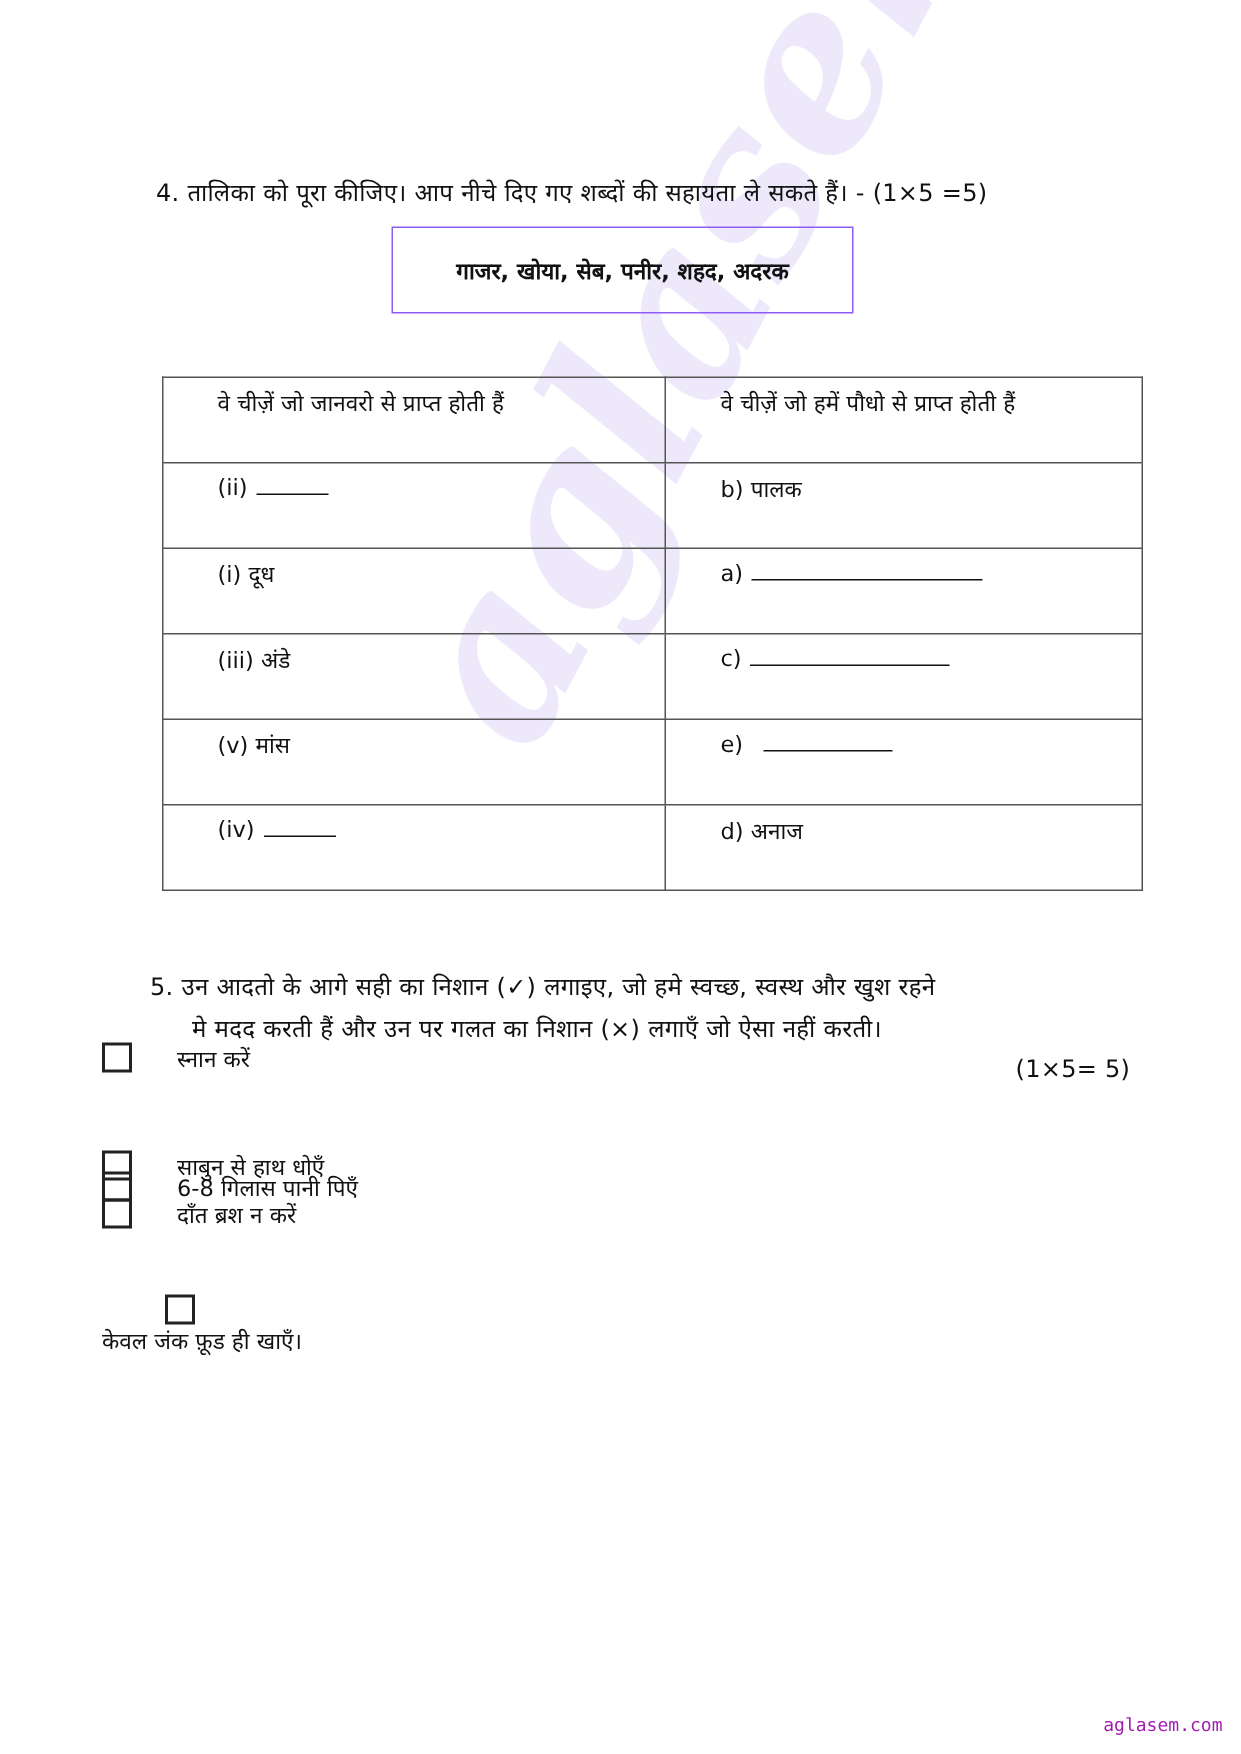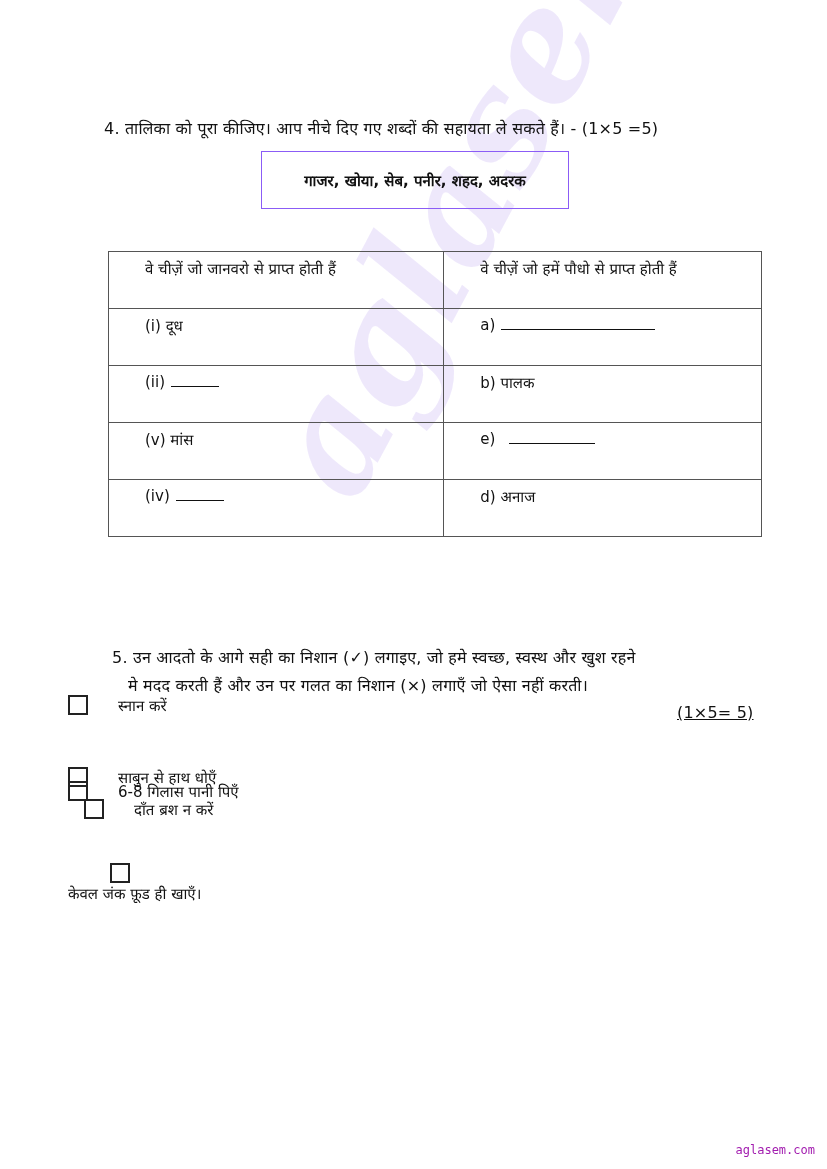--- a/index.html
+++ b/index.html
@@ -37,51 +37,55 @@
     <span>गाजर,  खोया,  सेब,  पनीर,  शहद,  अदरक</span>
   </div>
 
   <table class="qtable">
     <tbody>
         <tr>
       <td class="col1">वे चीज़ें जो जानवरो से प्राप्त होती हैं</td>
       <td class="col2">वे चीज़ें जो हमें पौधो से प्राप्त होती हैं</td>
     </tr>
     <tr>
+      <td class="col1"><span>(ii)</span><span class="blank" style="width:48px;"></span></td>
+      <td class="col2"><span>b) पालक</span></td>
+    </tr>
+    <tr>
       <td class="col1"><span>(i) दूध</span></td>
       <td class="col2"><span>a)</span><span class="blank" style="width:154px;"></span></td>
     </tr>
     <tr>
-      <td class="col1"><span>(ii)</span><span class="blank" style="width:48px;"></span></td>
-      <td class="col2"><span>b) पालक</span></td>
+      <td class="col1"><span>(iii) अंडे</span></td>
+      <td class="col2"><span>c)</span><span class="blank" style="width:133px;"></span></td>
     </tr>
     <tr>
       <td class="col1"><span>(v) मांस</span></td>
       <td class="col2"><span>e)</span><span class="blank" style="width:86px; margin-left:14px;"></span></td>
     </tr>
     <tr>
       <td class="col1"><span>(iv)</span><span class="blank" style="width:48px;"></span></td>
       <td class="col2"><span>d) अनाज</span></td>
     </tr>
   </tbody>
     </table>
 
-  <div class="abs q-line" style="left:112px; top:646px;">5.  उन आदतो के आगे सही का निशान (✓) लगाइए, जो हमे स्वच्छ, स्वस्थ और खुश रहने</div>
+  <div class="abs q-line" style="left:100px; top:646px;">5.  उन आदतो के आगे सही का निशान (✓) लगाइए, जो हमे स्वच्छ, स्वस्थ और खुश रहने</div>
   <div class="abs q-line" style="left:128px; top:674px;">मे मदद करती हैं और उन पर गलत का निशान (×) लगाएँ जो ऐसा नहीं करती।</div>
-  <div class="abs q-line" style="left:677px; top:703px;text-decoration:underline;">(1×5= 5)</div>
+  <div class="abs q-line" style="left:677px; top:703px;">(1×5= 5)</div>
 
   <div class="abs chk-row" style="top:695px;">
     <div class="chk"></div>
     <span>स्नान करें</span>
   </div>
   <div class="abs chk-row" style="top:767px;justify-content:flex-end;">
     <div class="chk"></div>
     <span>साबुन से हाथ धोएँ</span>
   </div>
-  <div class="abs chk-row" style="top:799px;margin-left:16px;">
+  <div class="abs chk-row" style="top:799px;">
     <div class="chk"></div>
     <span>दाँत ब्रश न करें</span>
   </div>
   <div class="abs chk-row" style="top:781px;">
     <div class="chk"></div>
     <span>6-8 गिलास पानी पिएँ</span>
   </div>
   <div class="abs chk-row" style="top:863px;flex-direction:column;">
     <div class="chk"></div>
     <span>केवल जंक फ़ूड ही खाएँ।</span>

